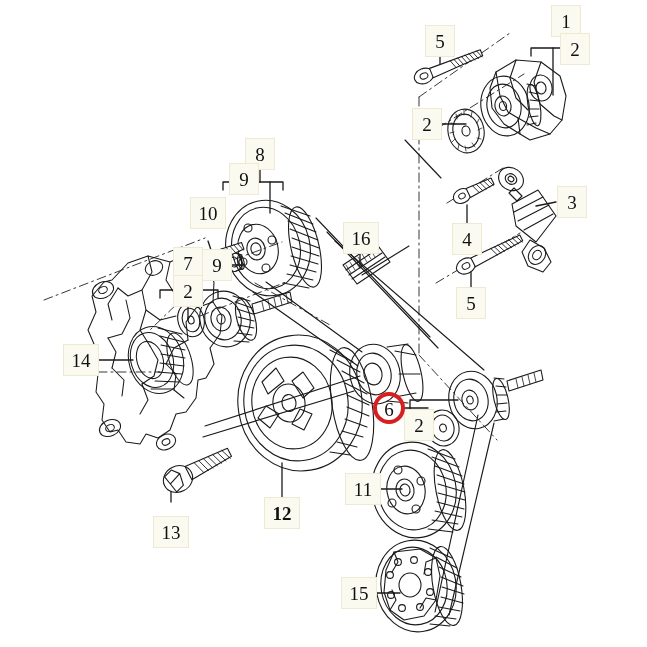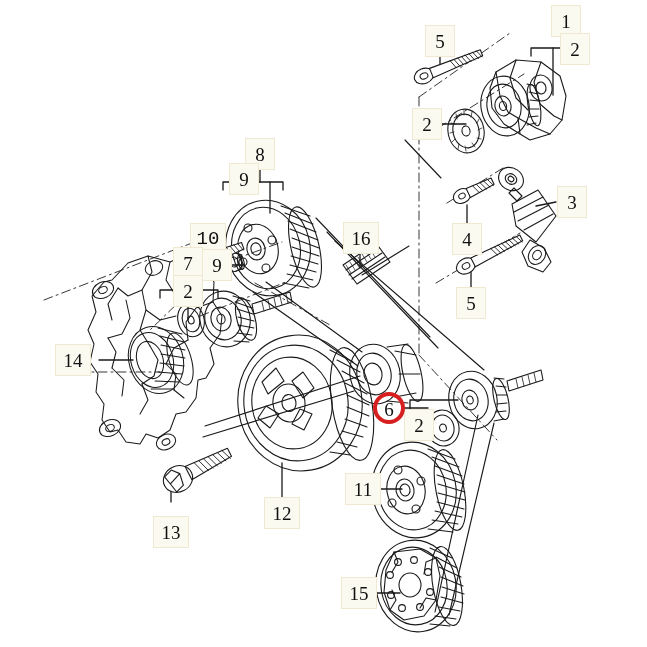--- a/index.html
+++ b/index.html
@@ -431,28 +431,28 @@
 
   <div class="lbl w1" style="left:551px;top:5px;">1</div>
   <div class="lbl w1" style="left:560px;top:33px;">2</div>
   <div class="lbl w1" style="left:425px;top:25px;">5</div>
   <div class="lbl w1" style="left:412px;top:108px;">2</div>
   <div class="lbl w1" style="left:557px;top:186px;">3</div>
   <div class="lbl w1" style="left:452px;top:223px;">4</div>
   <div class="lbl w1" style="left:456px;top:287px;">5</div>
   <div class="lbl w1" style="left:245px;top:138px;">8</div>
   <div class="lbl w1" style="left:229px;top:163px;">9</div>
-  <div class="lbl w2" style="left:190px;top:223px;font-family:Liberation Mono, monospace;">10</div>
+  <div class="lbl w2" style="left:190px;top:197px;">10</div>
   <div class="lbl w1" style="left:202px;top:249px;">9</div>
   <div class="lbl w1" style="left:173px;top:247px;">7</div>
   <div class="lbl w1" style="left:173px;top:275px;">2</div>
   <div class="lbl w2" style="left:343px;top:222px;font-family:Liberation Serif, serif;">16</div>
-  <div class="lbl w2" style="left:55px;top:344px;text-align:right;">14</div>
+  <div class="lbl w2" style="left:63px;top:344px;text-align:right;">14</div>
   <div class="lbl w1" style="left:374px;top:393px;background:transparent;border:none;z-index:3;">6</div>
   <div class="lbl w1" style="left:404px;top:409px;">2</div>
   <div class="lbl w2" style="left:153px;top:516px;">13</div>
-  <div class="lbl w2" style="left:264px;top:497px;">12</div>
+  <div class="lbl w2" style="left:264px;top:497px;font-weight:bold;">12</div>
   <div class="lbl w2" style="left:345px;top:473px;">11</div>
   <div class="lbl w2" style="left:341px;top:577px;">15</div>
 
   <div class="hl-ring" style="left: 373px; top: 392px; width: 32px; height: 32px; border-color: rgb(216, 31, 32);"></div>
 
 </div>
 
 </body></html>

